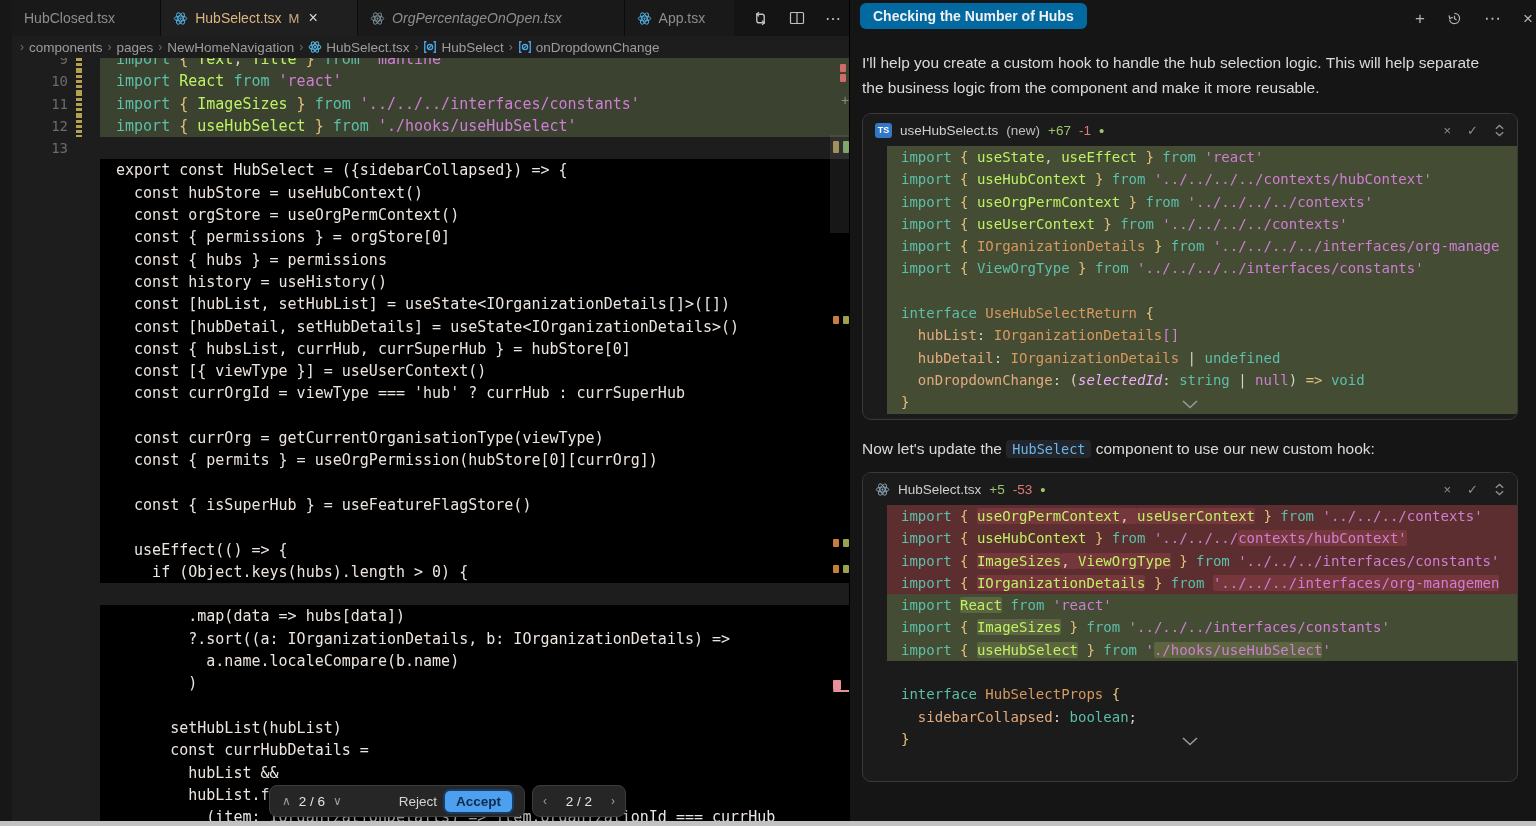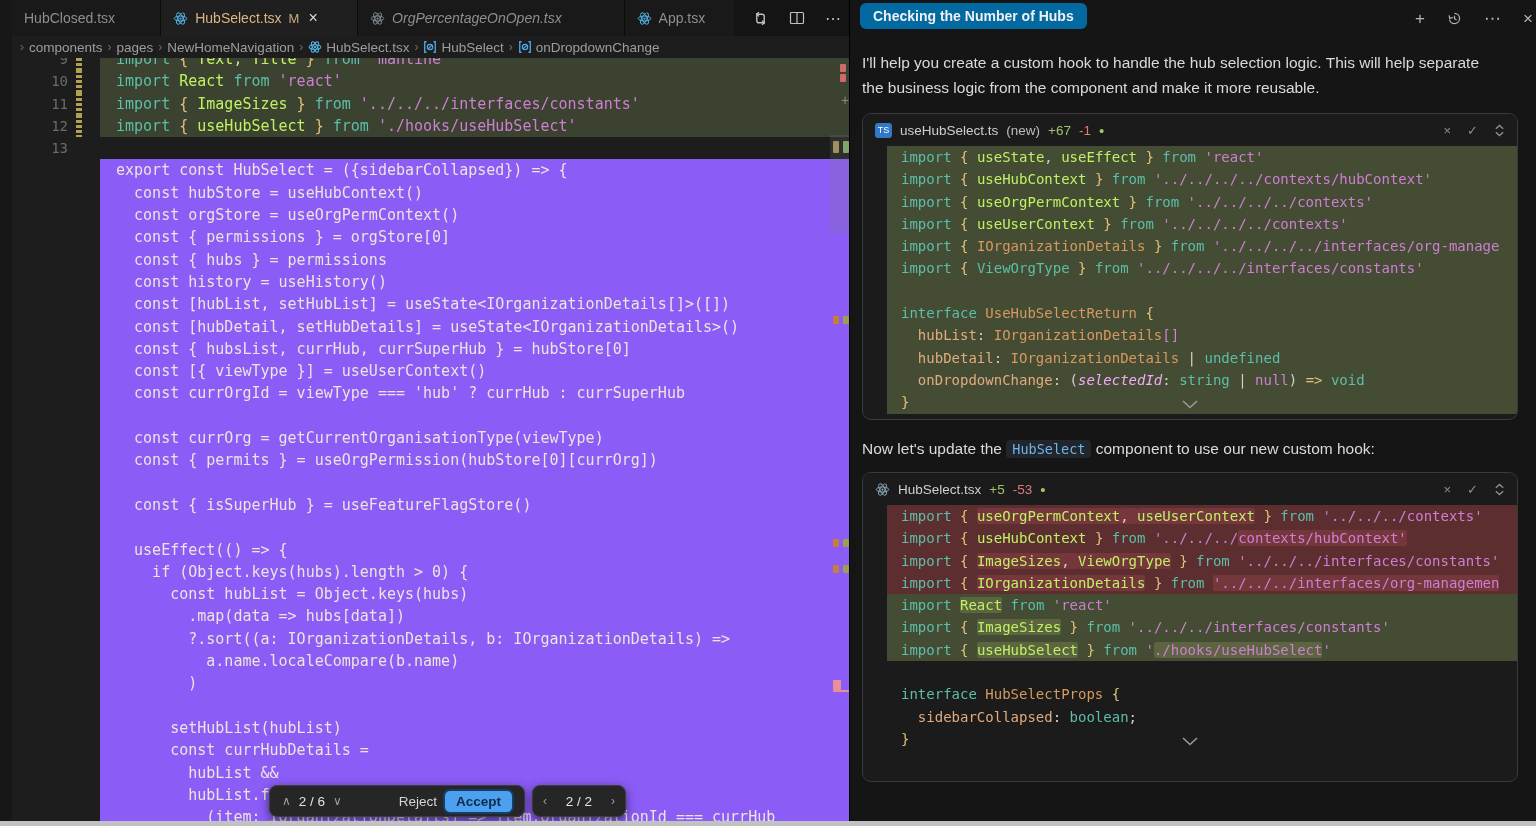--- a/index.html
+++ b/index.html
@@ -26,21 +26,21 @@
 
   .code-area { position:absolute; left:0; top:58px; right:0; bottom:0; overflow:hidden;
                font-family:"DejaVu Sans Mono", monospace; font-size:15px; }
   .code-scroll { transform:translateY(-10px); }
   .lrow { display:flex; height:22.3px; line-height:22.3px; }
   .lnum { width:56px; text-align:right; color:#6b6b6b; font-size:14px; flex:none; font-family:"DejaVu Sans Mono",monospace; }
   .lmark { width:6px; margin-left:8px; margin-right:18px; flex:none; }
   .lmark.on { background:repeating-linear-gradient(180deg,#b3a14f 0 3px, transparent 3px 5px); }
   .lcode { flex:1; white-space:pre; overflow:hidden; padding-left:16px; }
   .bg-a .lcode { background:#3b4330; }
-  .bg-d .lcode { background:#8b5cf6; }
+  .bg-d .lcode { background:#000000; }
 
   
   .k { color:#5cbfa9; } .b { color:#e3c07b; } .i { color:#bef264; } .s { color:#cd7fd2; }
   .t { color:#d6995f; } .p { color:#e2ab7d; } .d { color:#d6d2ca; } .w { color:#ece4df; }
   .it { font-style:italic; color:#f0abfc; }
   .hr { background:#76373c; border-radius:2px; }
   .hg { background:#5c653f; border-radius:2px; }
 
   
   .om { position:absolute; width:6px; height:8px; border-radius:1px; }
@@ -67,21 +67,21 @@
   .chat-icons { position:absolute; top:10px; left:565px; display:flex; gap:22px; align-items:center; color:#b5b5b5; }
   .ci { font-size:17px; cursor:pointer; line-height:1; }
   .divider-plus { position:absolute; left:-9px; top:92px; color:#8a8a8a; font-size:14px; }
 
   .msg { position:absolute; left:12px; width:630px; font-size:15.5px; color:#dadada; line-height:25px; }
   .inline-code { background:#20262c; color:#6fb4e8; font-family:"DejaVu Sans Mono",monospace; font-size:13.5px;
                  padding:1px 6px; border-radius:4px; }
 
   .card { position:absolute; left:12px; width:656px; background:#1b1b1b; border:1px solid #3a3a3a; border-radius:9px; overflow:hidden; }
   .card-header { height:32px; display:flex; align-items:center; gap:8px; padding:0 12px; font-size:13.5px; color:#cfcfcf; background:#1b1b1b; }
-  .ts-badge { width:17px; height:15px; background:#3178c6; color:#fff; font-size:9px; font-weight:normal;
+  .ts-badge { width:17px; height:15px; background:#3178c6; color:#fff; font-size:9px; font-weight:bold;
               border-radius:3px; display:flex; align-items:center; justify-content:center; }
   .plus { color:#9fc46c; } .minus { color:#e07a7a; } .dot { color:#9fc46c; font-size:15px; }
   .card-actions { margin-left:auto; display:flex; align-items:center; gap:16px; color:#8f8f8f; }
   .ca-icon { font-size:13px; cursor:pointer; }
   .card-body { font-family:"DejaVu Sans Mono",monospace; font-size:14px; position:relative;padding-left:24px; }
   .crow { height:22.3px; line-height:22.3px; white-space:pre; padding-left:14px; overflow:hidden; }
   .crow.bg-ac { background:#454c34; }
   .crow.bg-dc { background:#5d2e2f; }
   .card-chevron { position:absolute; left:0; right:0; bottom:1px; height:16px; display:flex; justify-content:center; align-items:center;
                   cursor:pointer; }
@@ -322,21 +322,20 @@
             <span class="lcode"><span class="w">  useEffect(() =&gt; {</span></span>
           </div>
           <div class="lrow bg-d">
             <span class="lnum"></span>
             <span class="lmark"></span>
             <span class="lcode"><span class="w">    if (Object.keys(hubs).length &gt; 0) {</span></span>
           </div>
           <div class="lrow bg-d">
             <span class="lnum"></span>
             <span class="lmark"></span>
-            <span class="lcode"><span class="w">      const hubList = Object.keys(hubs)</span></span>
           </div>
           <div class="lrow bg-d">
             <span class="lnum"></span>
             <span class="lmark"></span>
             <span class="lcode"><span class="w">        .map(data =&gt; hubs[data])</span></span>
           </div>
           <div class="lrow bg-d">
             <span class="lnum"></span>
             <span class="lmark"></span>
             <span class="lcode"><span class="w">        ?.sort((a: IOrganizationDetails, b: IOrganizationDetails) =&gt;</span></span>

